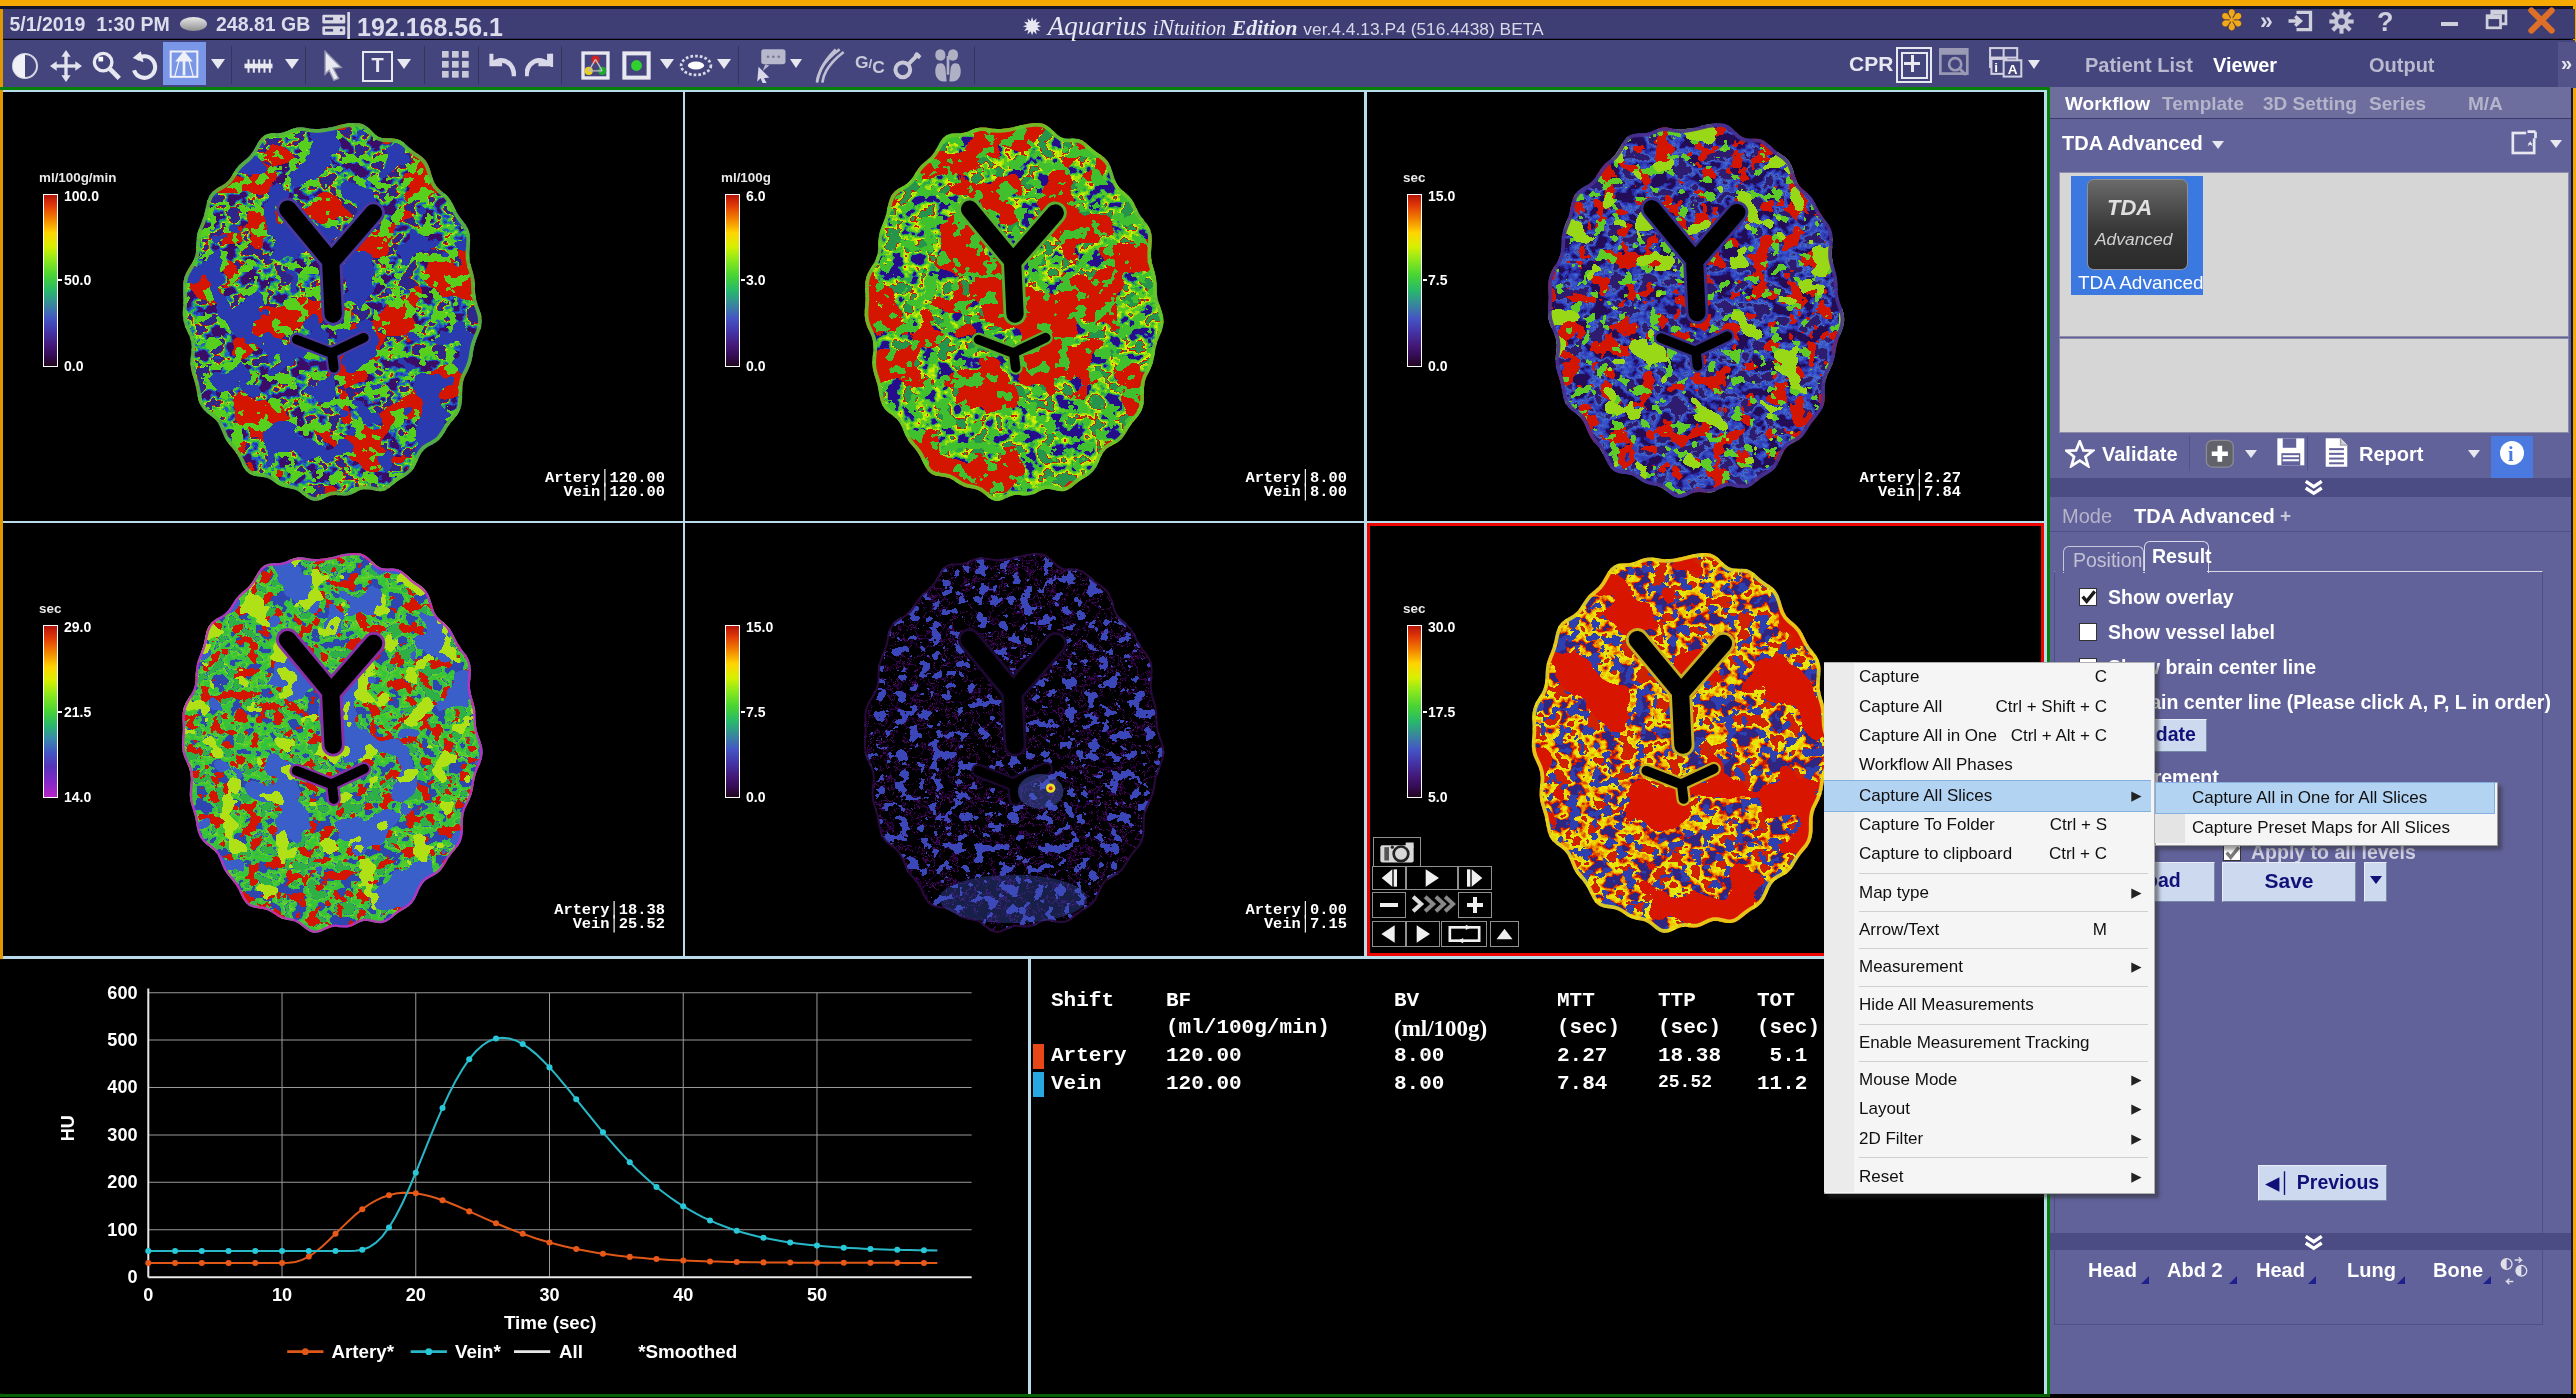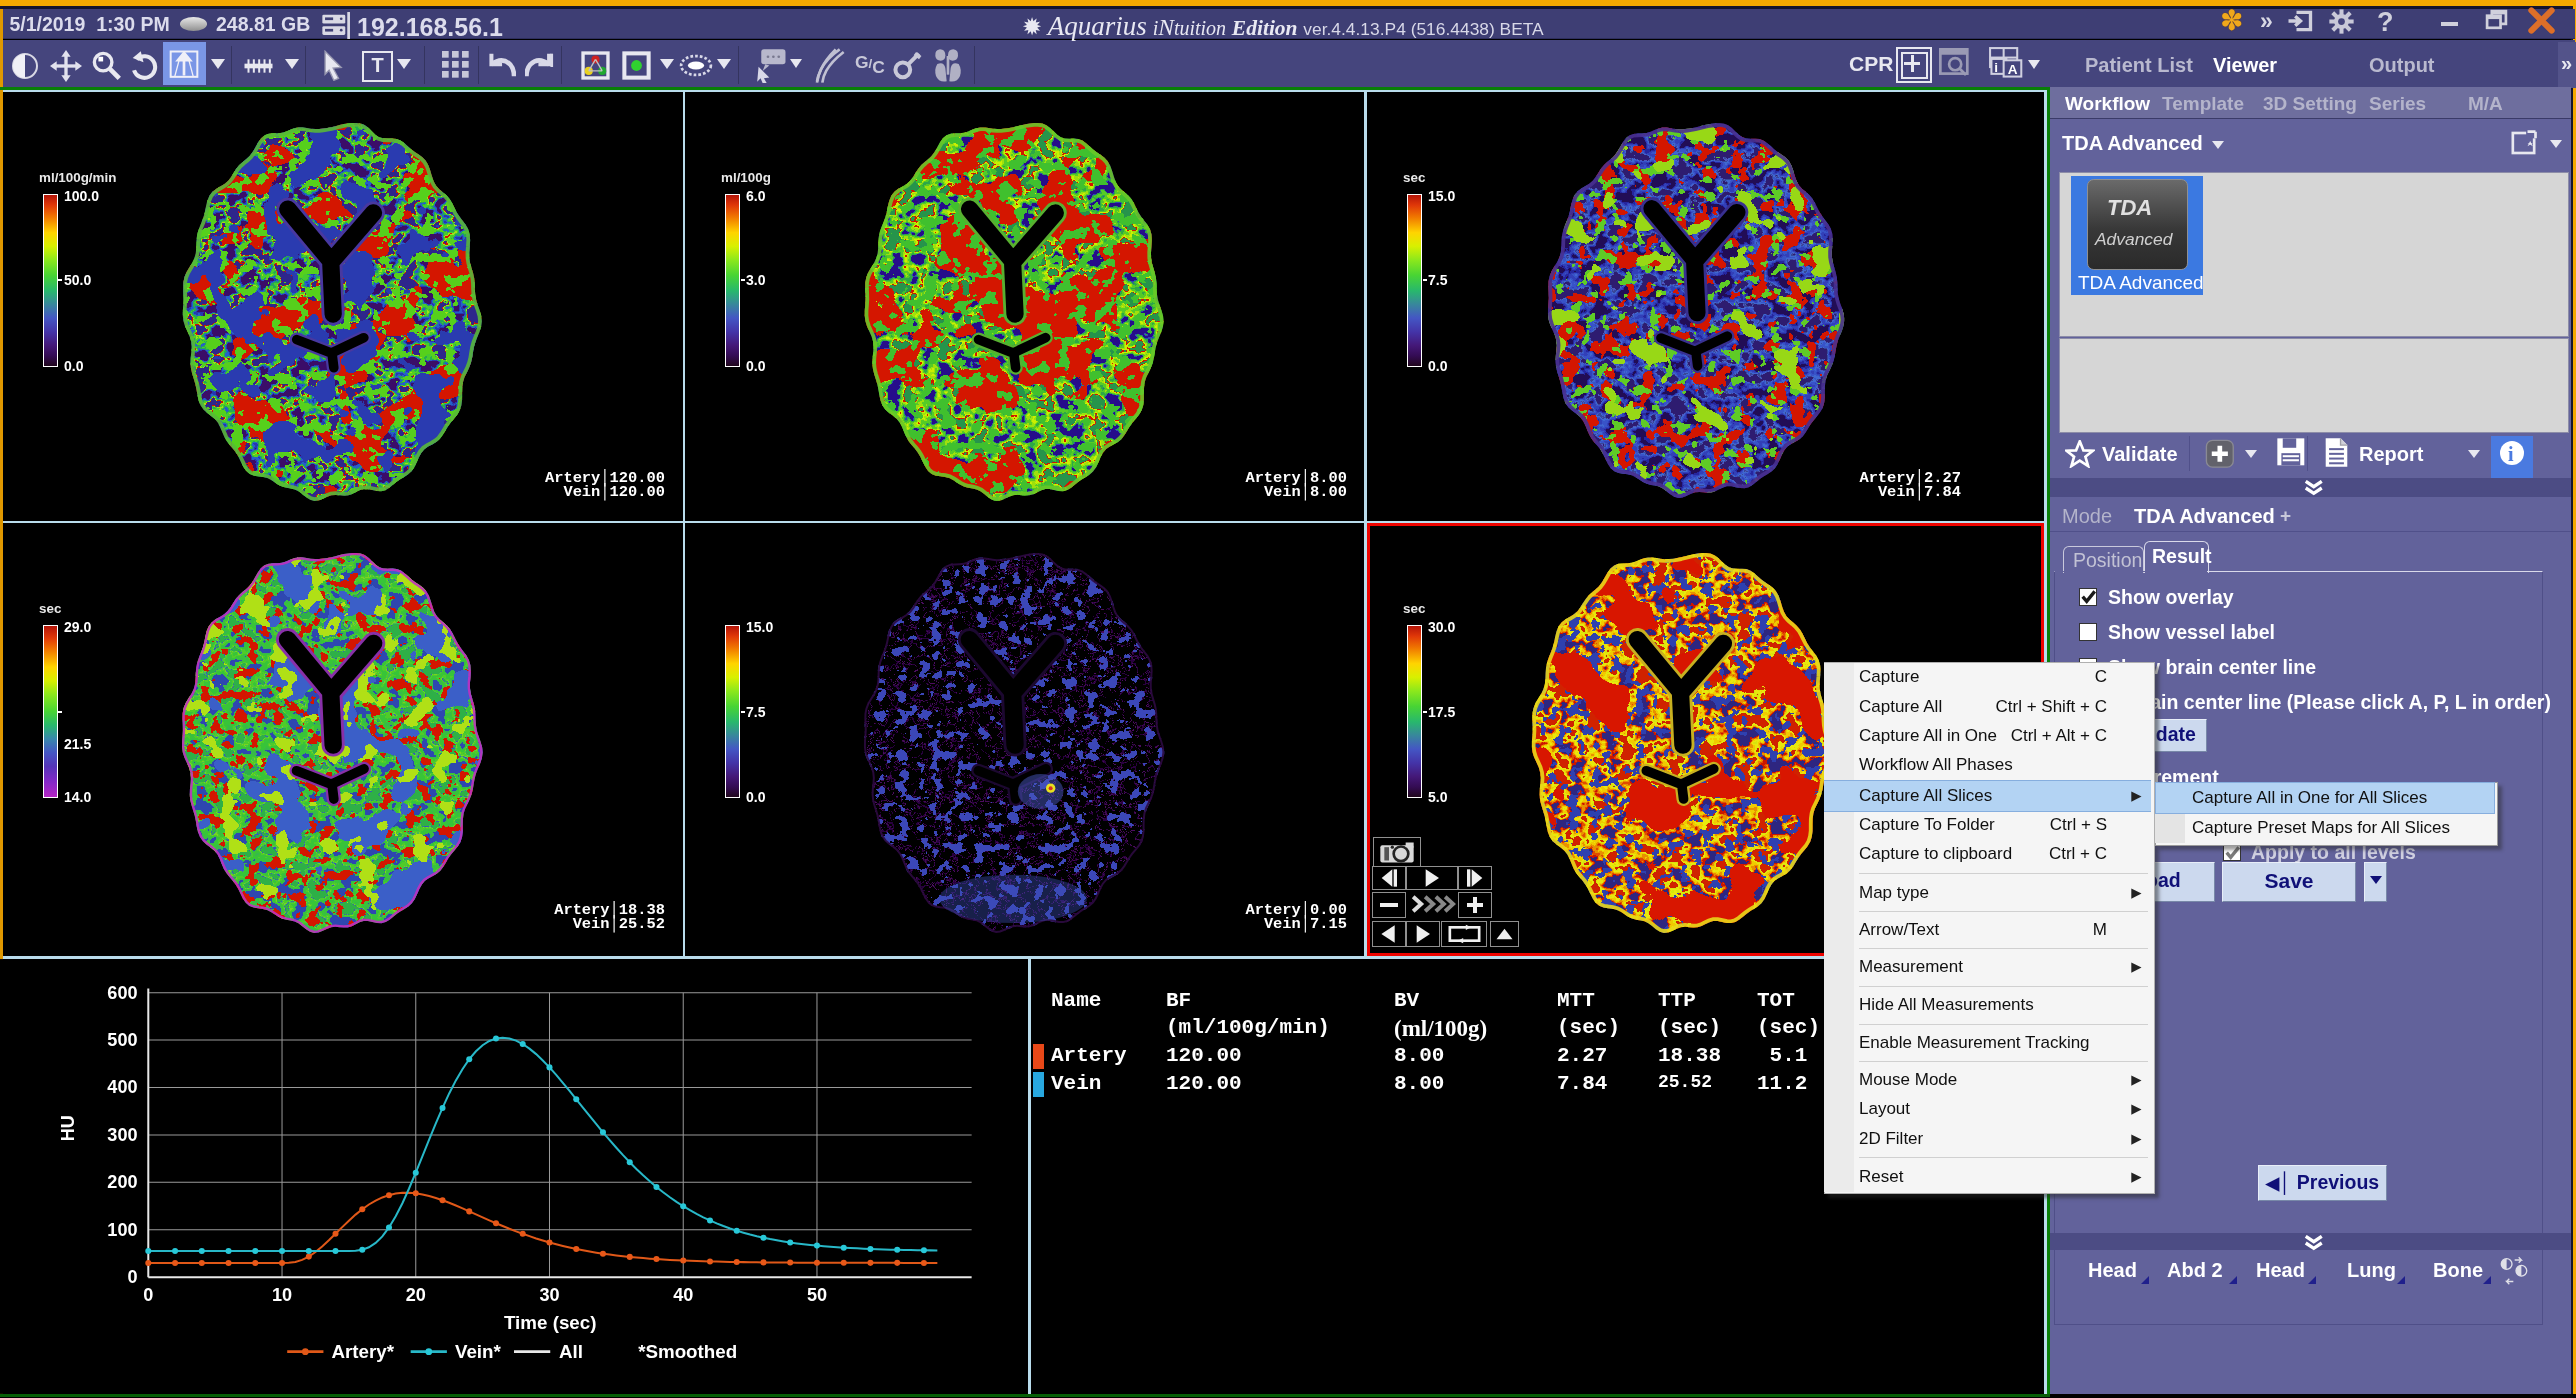--- a/index.html
+++ b/index.html
@@ -595,21 +595,21 @@
     <g transform="translate(489.000000,325.000000) scale(0.958000)" fill="none" stroke-linecap="round" stroke-linejoin="round">
       <path d="M-68,-158 L0,-76 M66,-152 L0,-76 M-1,-80 L3,6" stroke="#8830a8" stroke-width="36"></path>
       <path d="M-68,-158 L0,-76 M66,-152 L0,-76 M-1,-80 L3,6" stroke="#000" stroke-width="27"></path>
       <path d="M-54,46 L0,67 L51,43 M1,66 L4,90" stroke="#8830a8" stroke-width="22"></path>
       <path d="M-54,46 L0,67 L51,43 M1,66 L4,90" stroke="#000" stroke-width="15"></path>
     </g>
   </svg>
 <div class="abs" style="left:39px;top:601px;color:#e8e8e8;font-size:13.4px;font-weight:bold;">sec</div>
 <div class="cbar" style="left:43px;top:625px;background:linear-gradient(180deg,#b41408 0%,#e03808 7%,#f07800 14%,#ffd400 24%,#d8f000 32%,#8ce81c 40%,#48d434 50%,#28b86c 58%,#3887ac 66%,#4456c4 74%,#5434b8 82%,#8428c8 91%,#b424c4 100%);"></div>
 <div class="cbl" style="left:64px;top:619px;">29.0</div>
-<div class="cbl" style="left:64px;top:736px;">21.5</div>
+<div class="cbl" style="left:64px;top:704px;">21.5</div>
 <div class="cbl" style="left:64px;top:789px;">14.0</div>
 <div class="abs" style="left:58px;top:711px;width:4px;height:2px;background:#fff;"></div>
 <div class="avtxt" style="right:1911px;top:903px;">Artery│18.38
   Vein│25.52</div>
 <div class="panel" style="left:685px;top:523px;width:679px;height:433px;"></div>
 <svg class="abs" style="left:685px;top:523px;" width="679" height="433" viewBox="0 0 1012 645">
     <defs>
       <clipPath id="clipe">
         <path transform="translate(489.000000,325.000000) scale(0.958000)" d="M0.0,-286.1 L6.4,-287.7 L12.8,-289.4 L19.3,-290.9 L25.9,-291.9 L32.5,-292.6 L39.2,-292.8 L45.8,-291.9 L52.1,-289.4 L58.0,-285.1 L63.5,-279.7 L69.0,-274.4 L74.7,-270.5 L80.9,-268.6 L87.7,-268.3 L94.8,-268.4 L101.8,-267.7 L108.3,-265.3 L114.1,-261.2 L119.6,-256.3 L125.0,-251.4 L130.7,-247.1 L136.7,-243.2 L142.5,-238.9 L147.7,-233.5 L151.8,-226.4 L154.8,-218.1 L157.4,-209.3 L160.2,-201.2 L164.0,-194.5 L168.9,-189.2 L174.5,-184.5 L180.1,-179.5 L185.1,-173.8 L189.1,-167.1 L192.6,-160.0 L196.2,-152.9 L200.4,-146.3 L205.2,-139.9 L210.1,-133.5 L214.1,-126.4 L216.5,-118.2 L217.1,-109.2 L216.5,-99.8 L215.7,-90.6 L215.8,-81.9 L217.1,-73.8 L219.3,-65.9 L221.7,-58.1 L223.5,-50.0 L224.3,-41.7 L224.5,-33.3 L225.0,-25.0 L226.4,-16.7 L228.9,-8.5 L232.0,0.0 L234.5,8.7 L235.4,17.4 L234.3,26.0 L231.6,34.4 L228.2,42.4 L225.1,50.4 L222.9,58.4 L221.5,66.6 L220.2,74.8 L218.2,82.8 L215.3,90.4 L211.8,97.7 L208.3,104.8 L205.9,112.5 L204.8,120.9 L204.6,130.0 L204.6,139.5 L203.5,148.6 L201.0,156.6 L196.9,163.5 L191.9,169.6 L186.9,175.6 L182.4,181.8 L178.4,188.5 L174.3,195.2 L169.7,201.3 L164.1,206.1 L157.8,209.8 L151.4,213.2 L145.6,217.2 L140.9,222.7 L137.0,229.7 L133.6,237.7 L129.9,245.5 L125.3,252.0 L119.9,257.0 L114.0,260.8 L107.9,264.3 L102.1,268.3 L96.4,273.0 L90.8,277.6 L84.7,281.3 L78.1,283.0 L71.1,282.7 L63.9,281.2 L56.9,279.8 L50.3,279.8 L44.1,281.6 L38.1,284.6 L32.0,287.7 L25.7,289.6 L19.3,289.9 L12.8,289.3 L6.4,288.7 L0.0,289.4 L-6.4,291.7 L-13.0,294.9 L-19.8,297.5 L-26.5,298.3 L-33.0,296.5 L-39.2,292.5 L-45.1,287.6 L-51.0,283.2 L-57.0,280.3 L-63.3,278.8 L-69.8,277.7 L-76.2,276.0 L-82.3,273.1 L-88.1,269.3 L-93.8,265.5 L-99.9,262.5 L-106.5,260.8 L-113.6,259.9 L-120.7,258.8 L-127.4,256.2 L-133.0,251.4 L-137.5,244.6 L-141.3,236.9 L-145.0,229.2 L-149.1,222.4 L-153.7,216.5 L-158.6,211.0 L-163.2,205.0 L-167.1,198.3 L-170.3,190.8 L-173.3,183.2 L-176.9,176.3 L-181.5,170.5 L-187.3,165.6 L-193.7,160.9 L-199.6,155.6 L-204.2,149.1 L-207.3,141.4 L-209.1,132.9 L-210.6,124.3 L-212.3,116.0 L-214.7,108.0 L-217.2,100.2 L-219.2,92.1 L-220.1,83.5 L-219.8,74.7 L-218.8,65.8 L-218.2,57.2 L-219.0,49.0 L-221.3,41.1 L-224.8,33.3 L-228.4,25.4 L-231.0,17.1 L-232.1,8.6 L-232.0,0.0 L-231.3,-8.5 L-230.8,-17.1 L-231.0,-25.6 L-231.4,-34.3 L-231.2,-43.0 L-229.6,-51.4 L-226.4,-59.3 L-222.0,-66.7 L-217.5,-73.9 L-213.9,-81.2 L-211.8,-89.0 L-211.0,-97.3 L-210.7,-106.1 L-210.0,-114.7 L-208.3,-122.9 L-205.6,-130.6 L-202.5,-138.1 L-199.7,-145.8 L-197.5,-154.0 L-195.8,-162.6 L-193.7,-171.2 L-190.5,-178.9 L-185.7,-185.1 L-179.6,-189.8 L-172.9,-193.6 L-166.5,-197.5 L-161.1,-202.3 L-156.5,-208.2 L-152.5,-214.8 L-148.3,-221.3 L-143.6,-227.0 L-138.3,-231.8 L-132.8,-236.2 L-127.6,-241.1 L-122.9,-247.3 L-118.7,-254.5 L-114.5,-262.1 L-109.7,-268.8 L-104.0,-273.5 L-97.5,-275.9 L-90.4,-276.6 L-83.4,-276.7 L-76.6,-277.5 L-70.2,-279.5 L-64.1,-282.1 L-57.9,-284.6 L-51.4,-285.9 L-44.8,-285.9 L-38.1,-284.9 L-31.6,-283.8 L-25.1,-283.2 L-18.8,-283.3 L-12.6,-284.0 L-6.3,-284.9 Z"></path>
       </clipPath>
@@ -908,21 +908,21 @@
     <circle cx="455" cy="585" r="5" fill="#e05818"></circle>
     <text x="494" y="594" fill="#fff" font-size="28" font-weight="bold" font-family="Liberation Sans">Artery*</text>
     <line x1="612" y1="585" x2="666" y2="585" stroke="#28b8c8" stroke-width="4"></line>
     <circle cx="639" cy="585" r="5" fill="#28c8d8"></circle>
     <text x="678" y="594" fill="#fff" font-size="28" font-weight="bold" font-family="Liberation Sans">Vein*</text>
     <line x1="766" y1="585" x2="820" y2="585" stroke="#e8e8e8" stroke-width="4"></line>
     <text x="833" y="594" fill="#fff" font-size="28" font-weight="bold" font-family="Liberation Sans">All</text>
     <text x="951" y="594" fill="#fff" font-size="28" font-weight="bold" font-family="Liberation Sans">*Smoothed</text>
   </svg>
 <div class="panel" style="left:1031px;top:959px;width:1013px;height:435px;"></div>
-<div class="abs" style="left:1051px;top:989px;font-family:'Liberation Mono',monospace;font-weight:bold;font-size:21px;color:#fff;white-space:pre;">Name</div>
+<div class="abs" style="left:1051px;top:989px;font-family:'Liberation Mono',monospace;font-weight:bold;font-size:21px;color:#fff;white-space:pre;">Shift</div>
 <div class="abs" style="left:1166px;top:989px;font-family:'Liberation Mono',monospace;font-weight:bold;font-size:21px;color:#fff;white-space:pre;">BF</div>
 <div class="abs" style="left:1394px;top:989px;font-family:'Liberation Mono',monospace;font-weight:bold;font-size:21px;color:#fff;white-space:pre;">BV</div>
 <div class="abs" style="left:1557px;top:989px;font-family:'Liberation Mono',monospace;font-weight:bold;font-size:21px;color:#fff;white-space:pre;">MTT</div>
 <div class="abs" style="left:1658px;top:989px;font-family:'Liberation Mono',monospace;font-weight:bold;font-size:21px;color:#fff;white-space:pre;">TTP</div>
 <div class="abs" style="left:1757px;top:989px;font-family:'Liberation Mono',monospace;font-weight:bold;font-size:21px;color:#fff;white-space:pre;">TOT</div>
 <div class="abs" style="left:1166px;top:1016px;font-family:'Liberation Mono',monospace;font-weight:bold;font-size:21px;color:#fff;white-space:pre;">(ml/100g/min)</div>
 <div class="abs" style="left:1394px;top:1016px;font-family:Liberation Serif, serif;font-weight:bold;font-size:23px;color:#fff;white-space:pre;">(ml/100g)</div>
 <div class="abs" style="left:1557px;top:1016px;font-family:'Liberation Mono',monospace;font-weight:bold;font-size:21px;color:#fff;white-space:pre;">(sec)</div>
 <div class="abs" style="left:1658px;top:1016px;font-family:'Liberation Mono',monospace;font-weight:bold;font-size:21px;color:#fff;white-space:pre;">(sec)</div>
 <div class="abs" style="left:1757px;top:1016px;font-family:'Liberation Mono',monospace;font-weight:bold;font-size:21px;color:#fff;white-space:pre;">(sec)</div>

